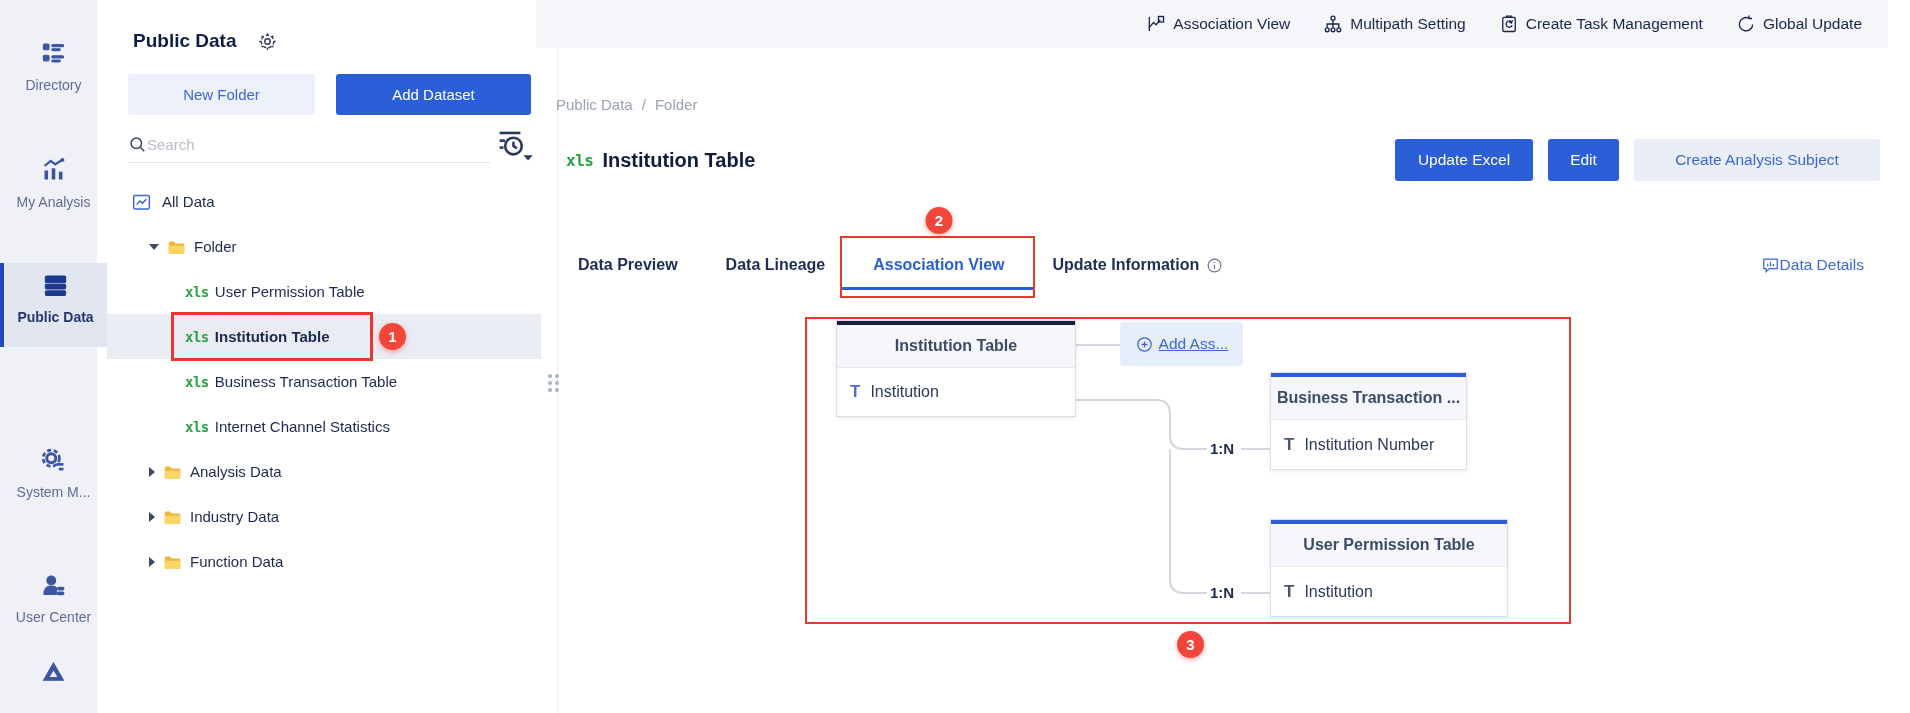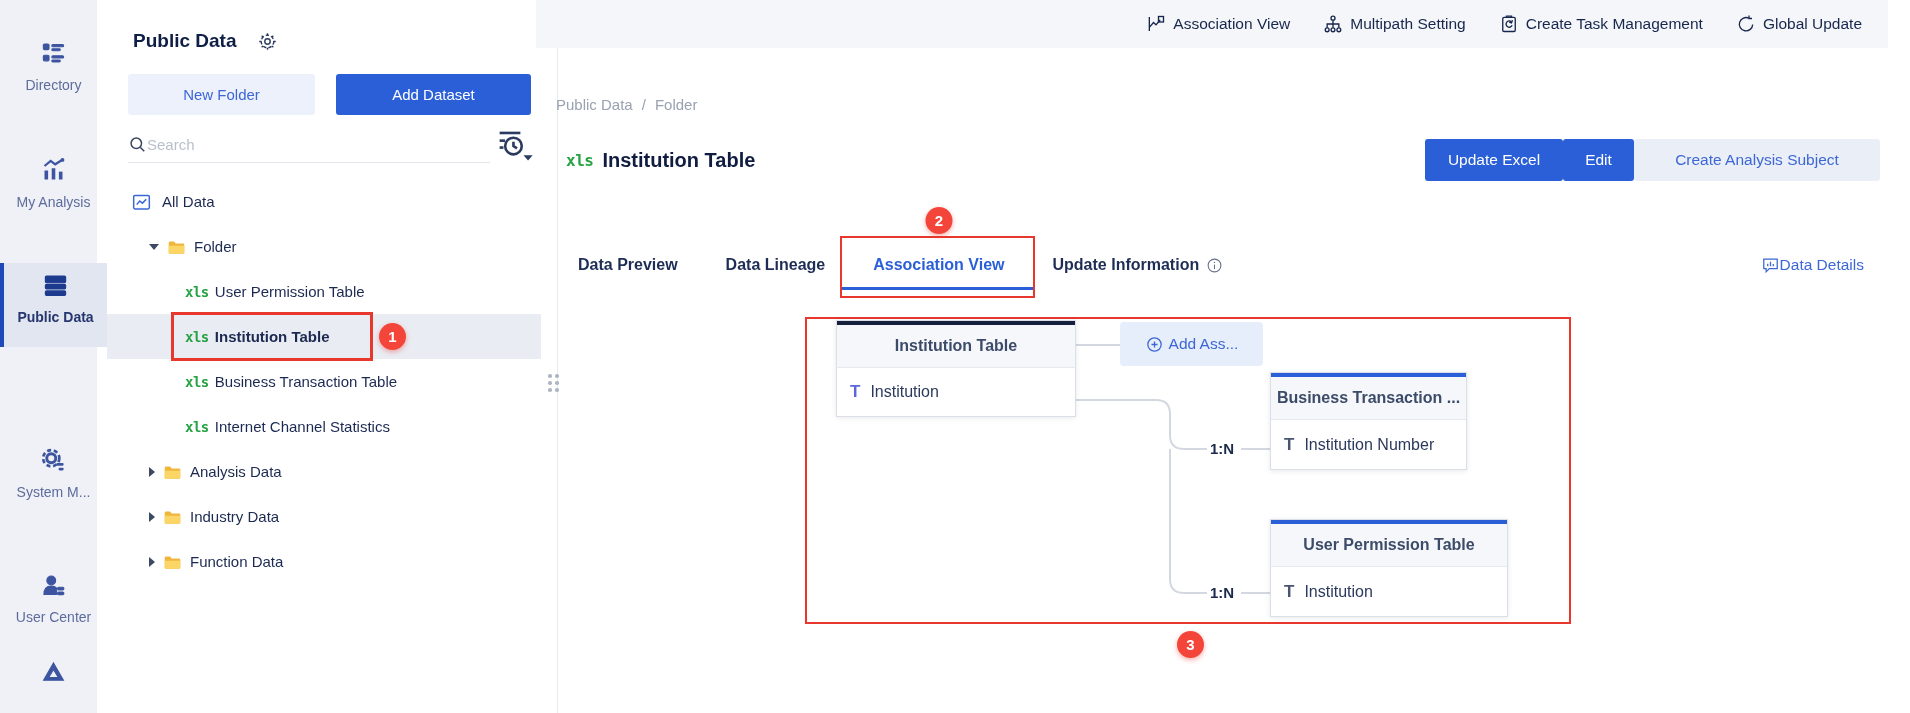--- a/index.html
+++ b/index.html
@@ -75,21 +75,21 @@
 
   .breadcrumb { position:absolute; left:20px; top:96px; font-size:15px; color:#99a2b1;
     display:flex; gap:9px; align-items:center; }
   .breadcrumb span { cursor:pointer; }
   .breadcrumb .sep { cursor:default; }
 
   .title-row { position:absolute; left:30px; top:138px; right:8px; height:44px;
     display:flex; align-items:center; }
   .title-row .xls { font-size:16px; margin-right:9px; }
   .page-title { font-size:20px; font-weight:bold; color:#101d40; }
-  .title-actions { margin-left:auto; display:flex; }
+  .title-actions { margin-left:auto; display:flex; gap:15px; }
   .ue-btn { width:138px; height:42px; font-size:15.5px; }
   .edit-btn { width:71px; height:42px; font-size:15.5px; }
   .cas-btn { width:246px; height:42px; font-size:15.5px; }
 
   .tabs-row { position:absolute; left:42px; top:238px; right:24px; height:54px;
     display:flex; align-items:center; gap:48px; }
   .tab { font-size:16px; font-weight:bold; color:#1d2d55; cursor:pointer; position:relative;
     display:flex; align-items:center; gap:7px; white-space:nowrap; }
   .tab.active { color:#2a5fd7; }
   .tab.active .tab-underline { position:absolute; left:-33px; right:-30px; bottom:-16px;
@@ -116,23 +116,23 @@
     font-size:16px; color:#2b3a5c; white-space:nowrap; }
   .ticon { font-weight:600; font-size:17px; color:#4a5570; }
   .node-main .ticon { color:#5a68da; }
   .node-main { left:300px; top:320px; }
   .node-main .topbar { background:#15203c; }
   .node-bt { left:734px; top:372px; width:197px; }
   .node-bt .topbar, .node-up .topbar { background:#2a5fd7; }
   .node-bt .n-field { height:49px; }
   .node-up { left:734px; top:519px; width:238px; }
   .node-up .n-field { height:49px; }
-  .add-ass { position:absolute; left:584px; top:322px; width:143px; height:44px; background:#e7eefb;
+  .add-ass { position:absolute; left:584px; top:322px; width:123px; height:44px; background:#e7eefb;
     border-radius:4px; display:flex; align-items:center; justify-content:center; gap:5px;
-    color:#3c66d4; font-size:15.5px; cursor:pointer; }
+    color:#3c66d4; font-size:15.5px; cursor:pointer;text-decoration:underline; }
   .add-ass svg { width:19px; height:19px; fill:none; stroke:#3c66d4; stroke-width:1.6; }
   .connectors { position:absolute; left:0; top:0; width:1352px; height:713px; pointer-events:none; }
   .rel-label { position:absolute; width:36px; text-align:center; font-size:15px; color:#1b2a4c;font-weight:bold; }
   .rel-1 { left:668px; top:440px; }
   .rel-2 { left:668px; top:584px; }
   .badge-3 { position:absolute; left:641px; top:631px; }
 </style>
 </head>
 <body>
 

